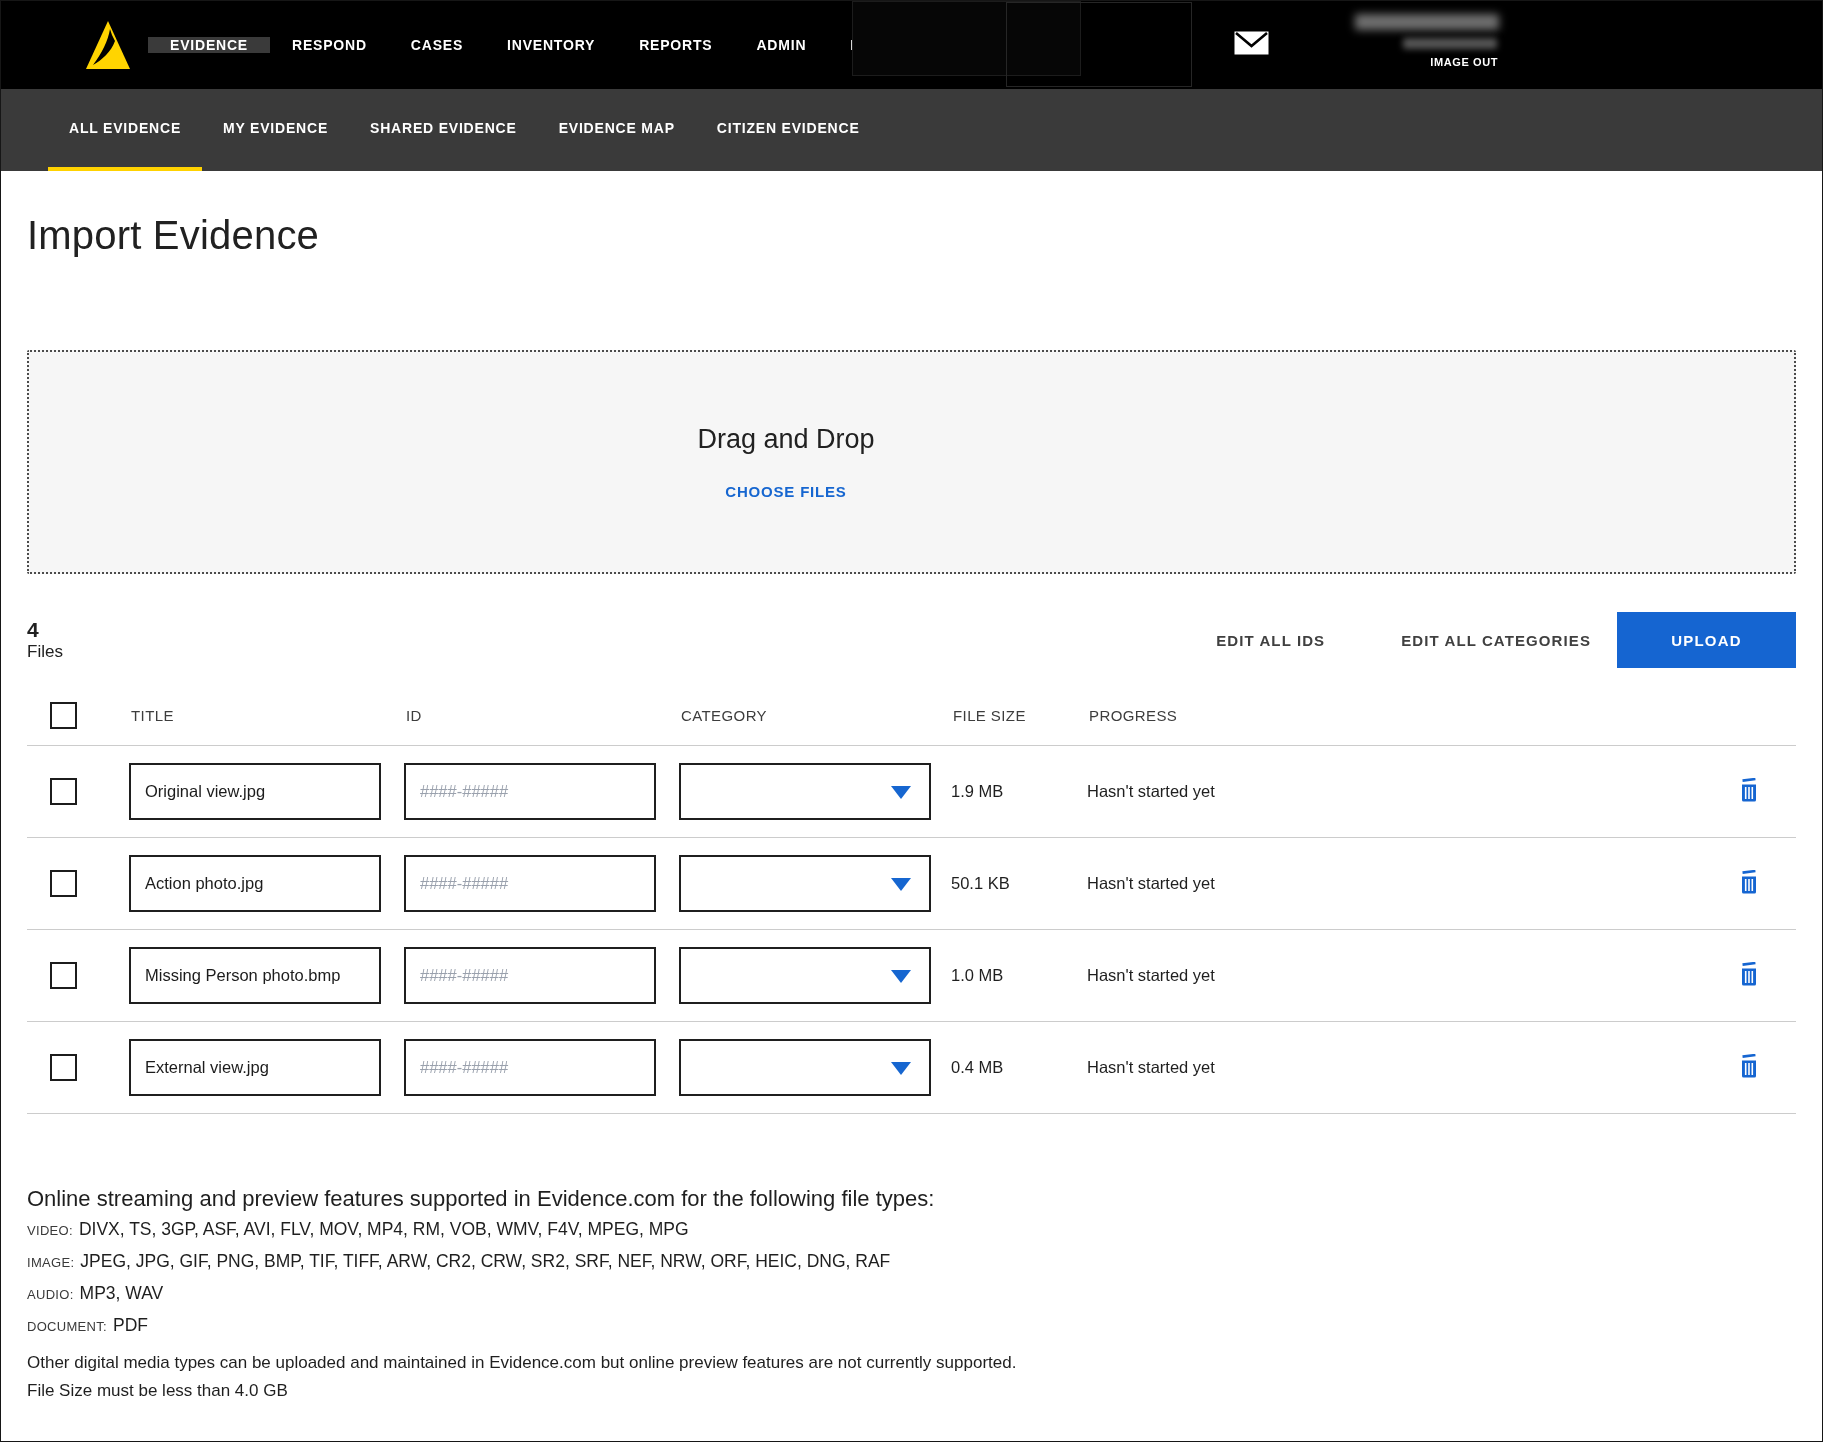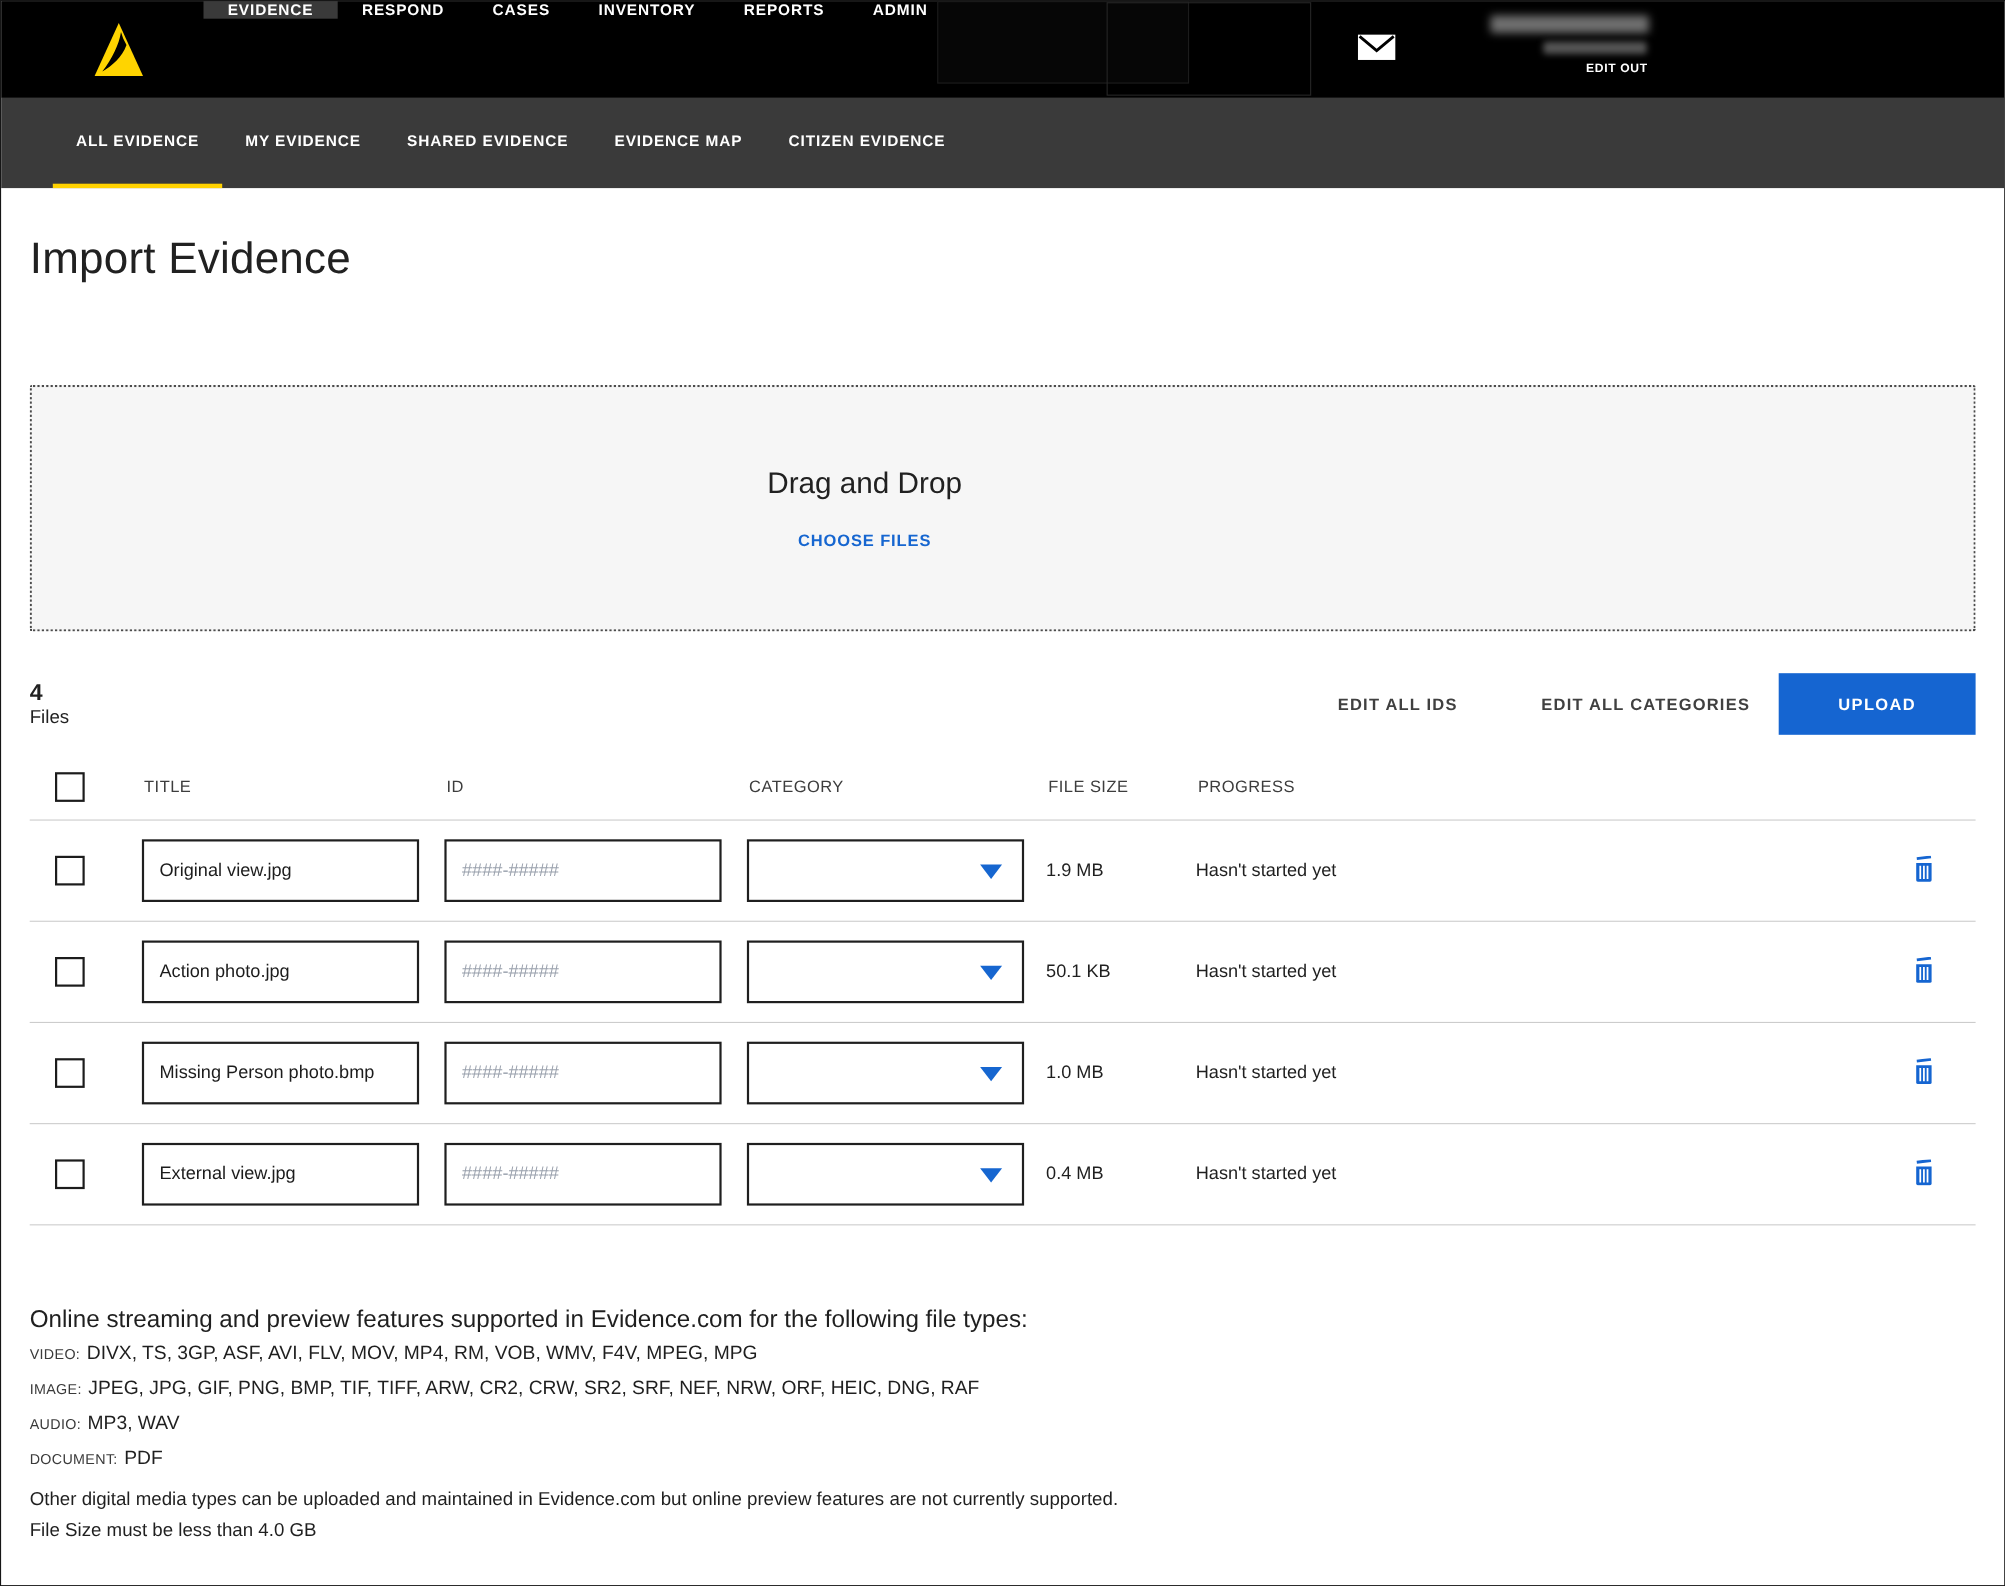--- a/index.html
+++ b/index.html
@@ -9,21 +9,21 @@
     position: relative; width: 1823px; height: 1442px;
     background: #ffffff; border: 1px solid #161616; overflow: hidden;
     margin: 0 auto;
   }
 
   
   .topbar {
     position: relative; height: 88px; background: #000; display: flex; align-items: stretch;
   }
   .brand { display:flex; align-items:center; padding-left:84px; padding-right:17px; cursor:pointer; }
-  .nav-items { display:flex; align-items:flex-start;margin-left:37px; }
+  .nav-items { display:flex; align-items:center; }
   .nav-item {
     display:flex; align-items:center; padding:0 22px; color:#fff;
     font-size:14px; font-weight:bold; letter-spacing:0.8px; cursor:pointer; white-space:nowrap;
   }
   .nav-item.active { background:#3a3a3a; }
   .redact-a { position:absolute; left:851px; top:0; width:229px; height:75px; background:#060606; border:1px solid #1c1c1c; }
   .redact-b { position:absolute; left:1005px; top:1px; width:186px; height:85px; border:1px solid #262626; }
   .envelope { position:absolute; left:1233px; top:30px; cursor:pointer; }
   .user-block { position:absolute; top:0; right:323px; width:150px; height:88px; }
   .blur-line1 { position:absolute; top:13px; right:0; width:144px; height:16px; background:#6f6f6f; border-radius:2px; filter: blur(4px); }
@@ -126,21 +126,21 @@
     <div class="envelope">
       <svg width="35" height="24" viewBox="0 0 35 24">
         <rect x="0.5" y="0.5" width="34" height="23" fill="#ffffff"></rect>
         <polyline points="2,2 17.5,15 33,2" fill="none" stroke="#000" stroke-width="2.6"></polyline>
       </svg>
     </div>
 
     <div class="user-block">
       <div class="blur-line1"></div>
       <div class="blur-line2"></div>
-      <div class="sign-out">EDIT OUT</div>
+      <div class="sign-out">IMAGE OUT</div>
     </div>
   </header>
 
   <nav class="subbar">
     <div class="sub-item active">ALL EVIDENCE</div>
     <div class="sub-item">MY EVIDENCE</div>
     <div class="sub-item">SHARED EVIDENCE</div>
     <div class="sub-item">EVIDENCE MAP</div>
     <div class="sub-item">CITIZEN EVIDENCE</div>
   </nav>

